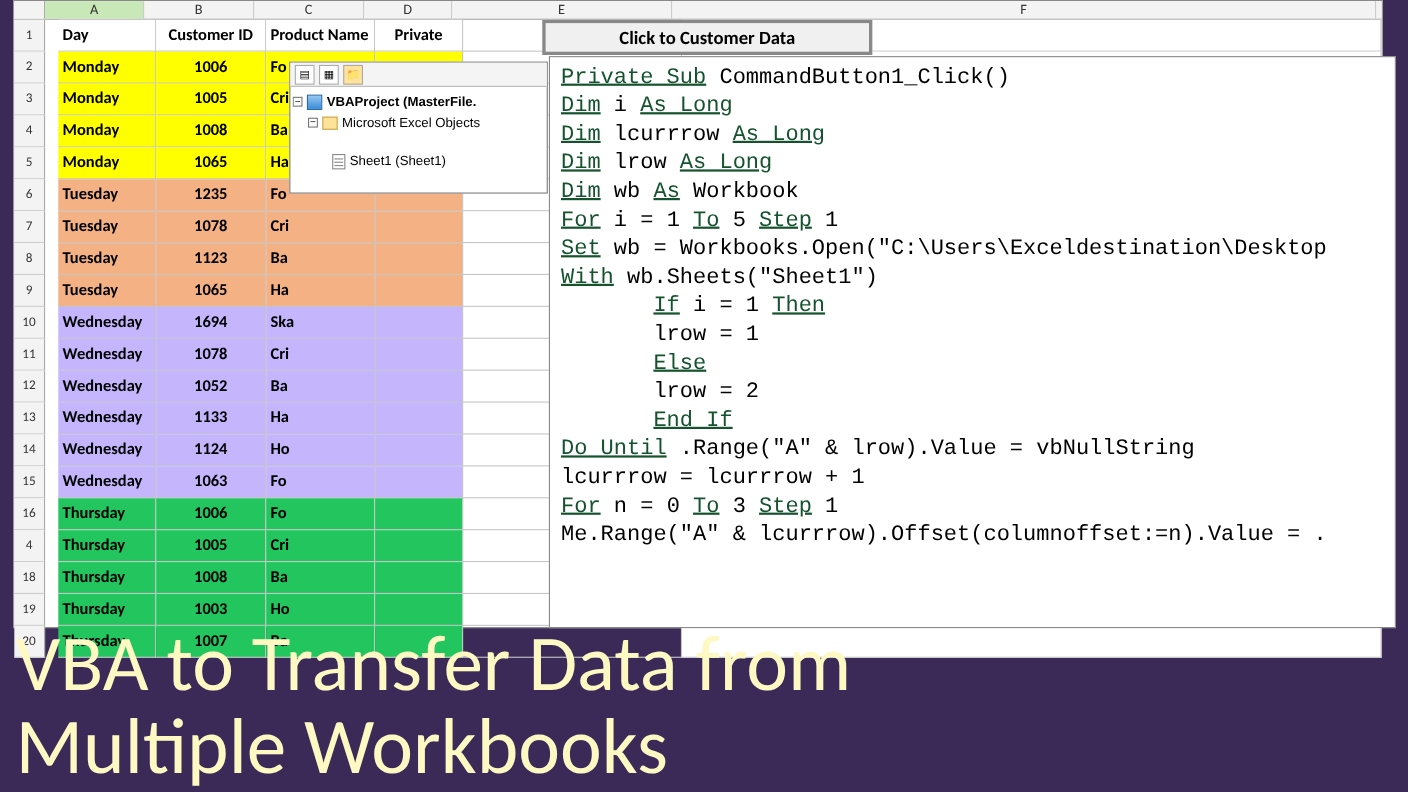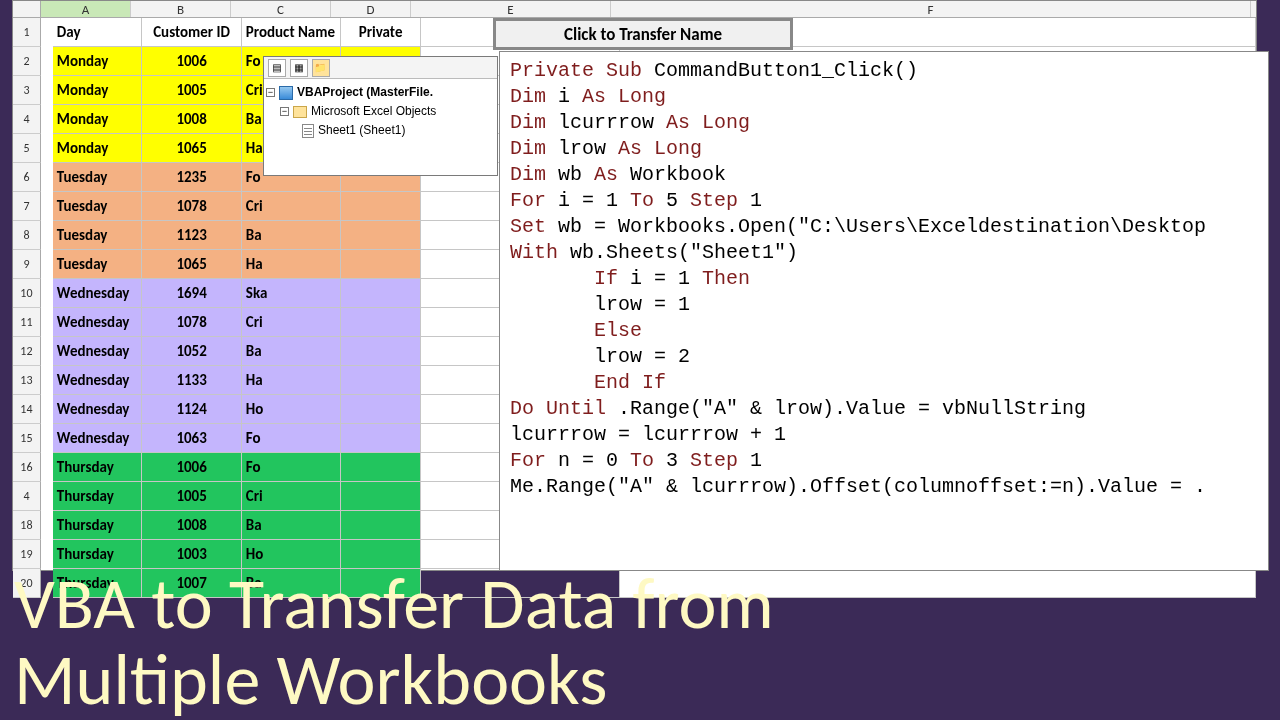--- a/index.html
+++ b/index.html
@@ -17,31 +17,31 @@
   .cA { width:90px;margin-left:12px; } .cB { width:100px; justify-content:center; } .cC { width:100px;text-align:right; } .cD { width:80px; justify-content:center;} .cE{width:200px;} .cF{width:640px; background:#fff;}
   .hdr { background:#fff; }
   .y { background:#ffff00; } .o { background:#f4b183; } .bl { background:#c4b5fd; } .g { background:#22c55e; }
   .button-xl { position:absolute; left:480px; top:17px; width:300px; height:32px; border:3px solid #888; background:#f0f0f0; display:flex; align-items:center; justify-content:center; font-weight:bold; font-size:17px; cursor:pointer; }
   
   .vbe-tree { position:absolute; left:250px; top:55px; width:235px; height:120px; background:#fff; border:1px solid #7a7a7a; font-size:12px; font-family:Tahoma,Arial,sans-serif; }
   .vbe-tb { height:22px; background:#f4f4f4; border-bottom:1px solid #bbb; display:flex; align-items:center; gap:4px; padding-left:4px; }
   .tb-ic { width:18px; height:18px; border:1px solid #aaa; background:#fff; display:flex; align-items:center; justify-content:center; font-size:10px; }
   .tree-body { padding:4px 2px; line-height:1.6; }
   .tree-body .indent { padding-left:14px; }
-  .tree-body .indent2 { padding-left:36px; }
+  .tree-body .indent2 { padding-left:36px;margin-top:16px; }
   .tn { display:flex; align-items:center; gap:4px; white-space:nowrap; overflow:hidden; }
   .tn .box { width:9px; height:9px; border:1px solid #777; display:inline-flex; align-items:center; justify-content:center; font-size:9px; line-height:9px; }
   .ic-proj { width:14px; height:14px; background:linear-gradient(#95c8f0,#3a8bd8); border:1px solid #2a6aa8; }
   .ic-fold { width:14px; height:12px; background:#ffe39b; border:1px solid #caa64a; }
   .ic-sheet{ width:12px; height:14px; background:#fff; border:1px solid #888; position:relative;}
   .ic-sheet:before{content:"";position:absolute;left:1px;top:3px;width:8px;height:1px;background:#888;box-shadow:0 3px #888,0 6px #888;}
   .ic-wb { width:12px; height:14px; background:#e6f4e0; border:1px solid #6aa052; }
   
   .code-pane { position:absolute; left:486px; top:50px; width:770px; height:520px; background:#fff; border:1px solid #888; padding:6px 10px; font-family:"Courier New",monospace; font-size:20px; line-height:26px; color:#000; overflow:hidden; white-space:pre; }
-  .kw { color:#7f1d1d; }
+  .kw { color:#14532d;text-decoration:underline; }
   
   .title { position:absolute; left:14px; top:566px; font-size:72px; font-family:"Segoe UI",Calibri,Arial,sans-serif; color:#fef9c3; font-weight:400; line-height:1.05; }
   .corner { position:absolute; right:80px; top:0; width:60px; height:56px; background:#b02a6b; }
 </style>
 </head>
 <body>
 
 <div class="corner"></div>
 
 <div class="frame">
@@ -233,21 +233,21 @@
           <div class="cell cA g">Thursday</div>
           <div class="cell cB g">1007</div>
           <div class="cell cC g">Ba</div>
           <div class="cell cD g"></div>
           <div class="cell cE"></div>
           <div class="cell cF"></div>
         </div>
       </div>
   </div>
 
-  <div class="button-xl">Click to Transfer Name</div>
+  <div class="button-xl">Click to Customer Data</div>
 
   <div class="vbe-tree">
     <div class="vbe-tb">
       <div class="tb-ic">▤</div>
       <div class="tb-ic">▦</div>
       <div class="tb-ic" style="background:#ffe39b">📁</div>
     </div>
     <div class="tree-body">
       <div class="tn">
         <span class="box">−</span>

